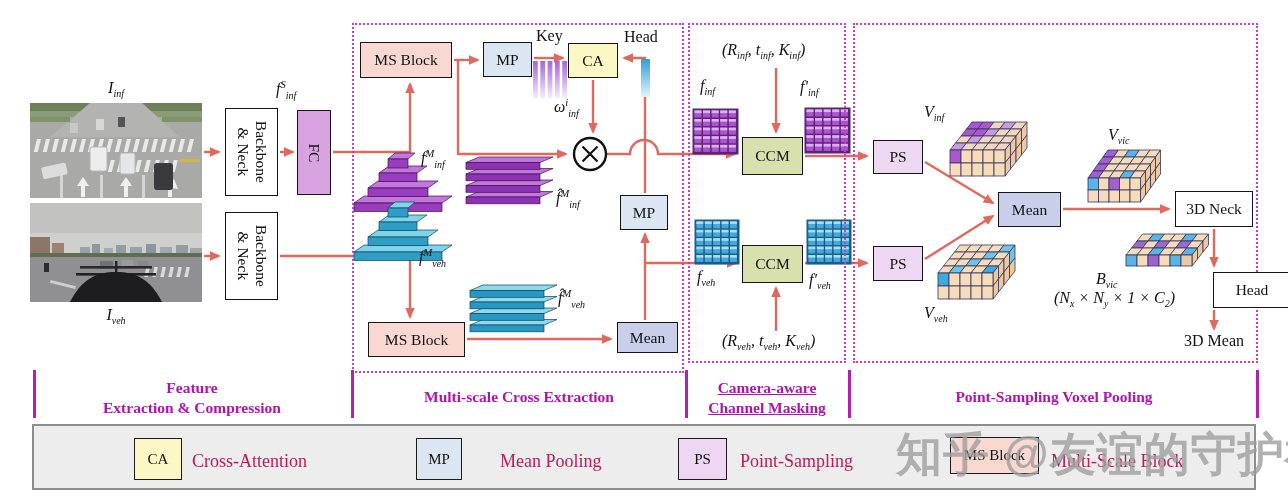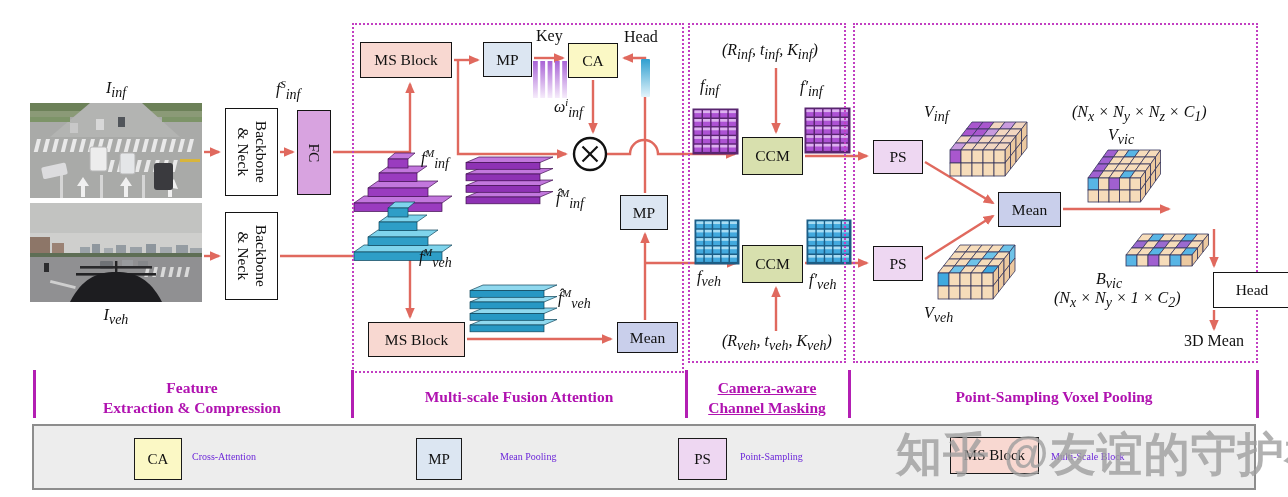--- a/index.html
+++ b/index.html
@@ -4,32 +4,32 @@
 <style>
   html,body{margin:0;padding:0;background:#fff;}
   .stage{position:relative;width:1288px;height:497px;background:#fff;overflow:hidden;
          font-family:"Liberation Serif",serif;}
   .wires{position:absolute;left:0;top:0;}
   .node{position:absolute;display:flex;align-items:center;justify-content:center;
         border:1.6px solid #141414;font-size:15.5px;color:#111;background:#fff;
         text-align:center;line-height:1.15;box-sizing:border-box;}
   .vnode .rot{transform:rotate(90deg);white-space:nowrap;}
   .lbl{position:absolute;font-size:16px;font-style:italic;color:#101010;white-space:nowrap;}
-  .lbl sub{font-size:14px;} .lbl sup{font-size:10.5px;}
+  .lbl sub{font-size:10px;} .lbl sup{font-size:10.5px;}
   .upright{font-style:normal;}
   .ctr{text-align:center;}
   .dashedbox{position:absolute;border:2px dotted #c23fc2;box-sizing:border-box;}
   .secbar{position:absolute;width:3px;height:48px;top:370px;background:#b31fb3;}
   .seclabel{position:absolute;color:#b012b0;font-weight:bold;font-size:15.5px;
             text-align:center;line-height:1.3;}
   .legendbar{position:absolute;left:32px;top:424px;width:1224px;height:66px;
              background:#ededed;border:2px solid #8d8d8d;box-sizing:border-box;}
   .legkey{position:absolute;border:1.7px solid #1a1a1a;display:flex;align-items:center;
           justify-content:center;font-size:15px;color:#111;box-sizing:border-box;}
-  .legtext{position:absolute;font-size:10px;color:#6d28d9;white-space:nowrap;}
+  .legtext{position:absolute;font-size:18px;color:#be185d;white-space:nowrap;}
   .watermark{position:absolute;left:896px;top:424px;font-size:46px;font-weight:bold;
              color:rgba(158,158,158,0.8);font-family:"Liberation Sans",sans-serif;
              letter-spacing:1px;white-space:nowrap;z-index:6;}
   .photo{position:absolute;overflow:hidden;}
 </style>
 </head>
 <body>
 
 <div class="stage">
 
@@ -606,54 +606,54 @@
   <div class="node" style="left:483px;top:42px;width:49px;height:35px;background:#dce6f2;">MP</div>
   <div class="node" style="left:568px;top:43px;width:50px;height:35px;background:#fbf8c5;">CA</div>
   <div class="node" style="left:620px;top:195px;width:48px;height:35px;background:#dce6f2;">MP</div>
   <div class="node" style="left:617px;top:322px;width:61px;height:31px;background:#c9cfeb;">Mean</div>
   <div class="node" style="left:368px;top:322px;width:97px;height:35px;background:#f8d8d1;">MS Block</div>
   <div class="node" style="left:742px;top:137px;width:61px;height:38px;background:#d8e0ae;">CCM</div>
   <div class="node" style="left:742px;top:245px;width:61px;height:38px;background:#d8e0ae;">CCM</div>
   <div class="node" style="left:873px;top:140px;width:50px;height:34px;background:#eed7f2;">PS</div>
   <div class="node" style="left:873px;top:246px;width:50px;height:35px;background:#eed7f2;">PS</div>
   <div class="node" style="left:998px;top:192px;width:63px;height:35px;background:#c9cfeb;">Mean</div>
+  <div class="node" style="left:1175px;top:191px;width:78px;height:36px;">3D Neck</div>
   <div class="node" style="left:1175px;top:272px;width:78px;height:36px;margin-left:38px;">Head</div>
 
   <div class="lbl ctr" style="left:30px;top:79px;width:172px;">I<sub>inf</sub></div>
   <div class="lbl ctr" style="left:30px;top:306px;width:172px;">I<sub>veh</sub></div>
   <div class="lbl" style="left:276px;top:79px;">f<sup>S</sup><sub>inf</sub></div>
   <div class="lbl" style="left:421px;top:148px;">f<sup>M</sup><sub>inf</sub></div>
   <div class="lbl" style="left:419px;top:247px;">f<sup>M</sup><sub>veh</sub></div>
   <div class="lbl" style="left:556px;top:188px;">f̂<sup>M</sup><sub>inf</sub></div>
   <div class="lbl" style="left:558px;top:288px;">f̂<sup>M</sup><sub>veh</sub></div>
   <div class="lbl upright" style="left:536px;top:27px;">Key</div>
   <div class="lbl upright" style="left:624px;top:28px;">Head</div>
   <div class="lbl" style="left:554px;top:97px;">ω<sup>i</sup><sub>inf</sub></div>
   <div class="lbl" style="left:700px;top:77px;">f<sub>inf</sub></div>
   <div class="lbl" style="left:800px;top:78px;">f′<sub>inf</sub></div>
   <div class="lbl" style="left:697px;top:268px;">f<sub>veh</sub></div>
   <div class="lbl" style="left:809px;top:271px;">f′<sub>veh</sub></div>
   <div class="lbl" style="left:722px;top:41px;">(R<sub>inf</sub>, t<sub>inf</sub>, K<sub>inf</sub>)</div>
   <div class="lbl" style="left:722px;top:332px;">(R<sub>veh</sub>, t<sub>veh</sub>, K<sub>veh</sub>)</div>
   <div class="lbl" style="left:924px;top:103px;">V<sub>inf</sub></div>
   <div class="lbl" style="left:924px;top:304px;">V<sub>veh</sub></div>
-  <div class="lbl" style="left:1072px;top:103px;">(N<sub>x</sub> × N<sub>y</sub> × N<sub>z</sub> × C<sub>1</sub>)</div>
   <div class="lbl" style="left:1108px;top:126px;">V<sub>vic</sub></div>
   <div class="lbl" style="left:1096px;top:270px;">B<sub>vic</sub></div>
   <div class="lbl" style="left:1054px;top:289px;">(N<sub>x</sub> × N<sub>y</sub> × 1 × C<sub>2</sub>)</div>
   <div class="lbl upright ctr" style="left:1175px;top:332px;width:78px;">3D Mean</div>
 
   <div class="secbar" style="left:33px;"></div>
   <div class="secbar" style="left:351px;"></div>
   <div class="secbar" style="left:685px;"></div>
   <div class="secbar" style="left:848px;"></div>
   <div class="secbar" style="left:1256px;"></div>
 
   <div class="seclabel" style="left:34px;top:378px;width:316px;">Feature<br>Extraction &amp; Compression</div>
-  <div class="seclabel" style="left:353px;top:387px;width:332px;">Multi-scale Fusion Attention</div>
+  <div class="seclabel" style="left:353px;top:387px;width:332px;">Multi-scale Cross Extraction</div>
   <div class="seclabel" style="left:687px;top:378px;width:160px;text-decoration:underline;">Camera-aware<br>Channel Masking</div>
   <div class="seclabel" style="left:851px;top:387px;width:406px;">Point-Sampling Voxel Pooling</div>
 
   <div class="legendbar"></div>
   <div class="legkey" style="left:134px;top:438px;width:48px;height:42px;background:#fbf8c5;">CA</div>
   <div class="legtext" style="left:192px;top:451px;">Cross-Attention</div>
   <div class="legkey" style="left:416px;top:438px;width:46px;height:42px;background:#dce6f2;">MP</div>
   <div class="legtext" style="left:471px;top:451px;margin-left:29px;">Mean Pooling</div>
   <div class="legkey" style="left:678px;top:438px;width:49px;height:42px;background:#eed7f2;">PS</div>
   <div class="legtext" style="left:740px;top:451px;">Point-Sampling</div>

